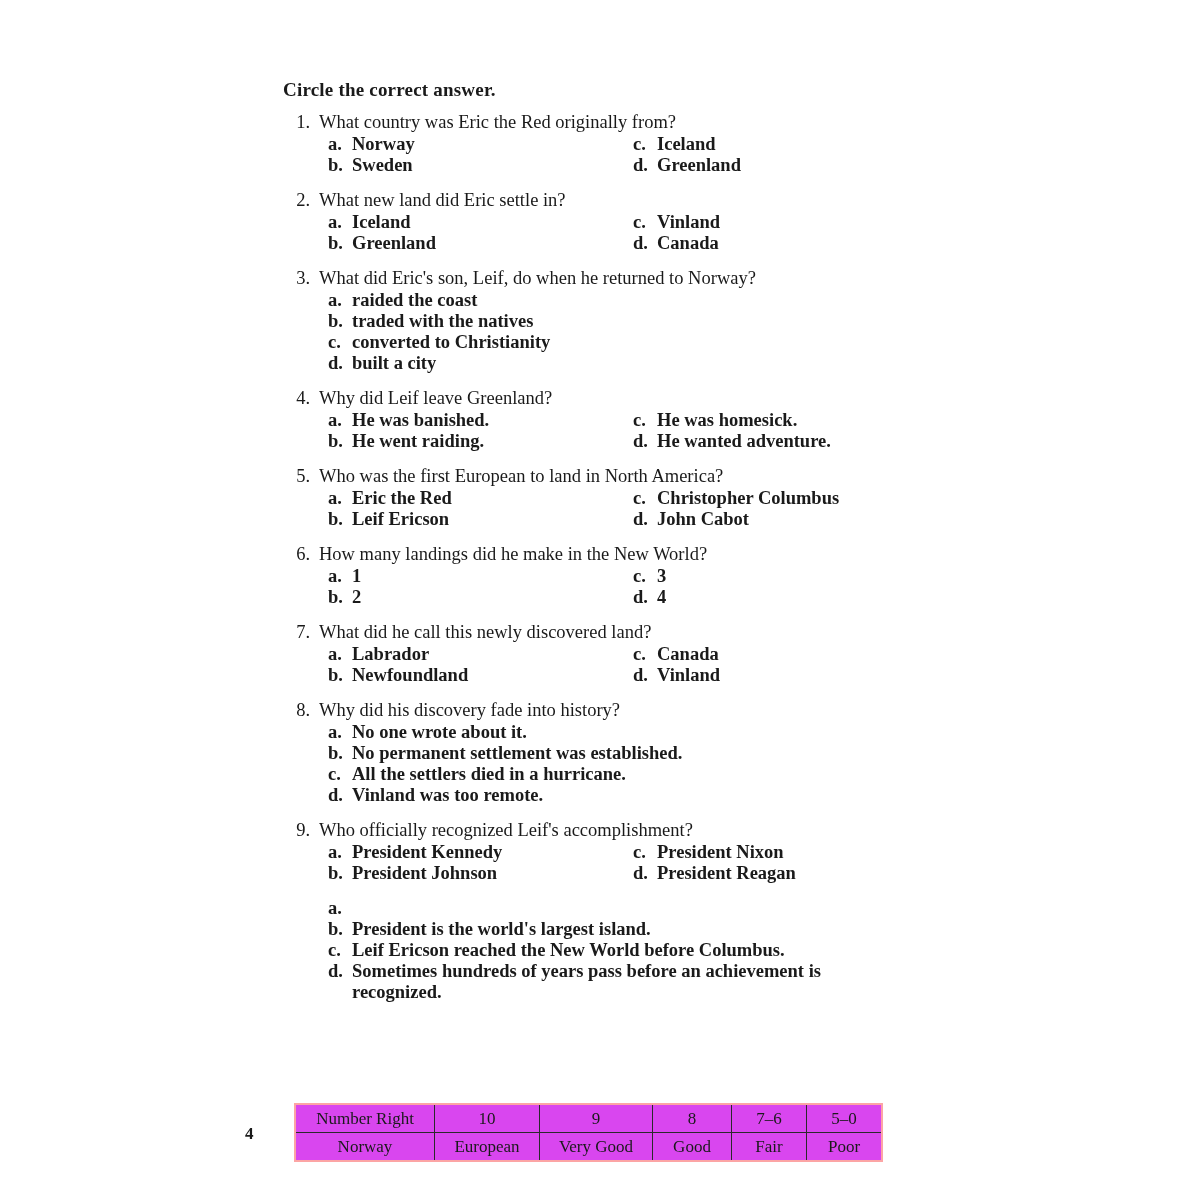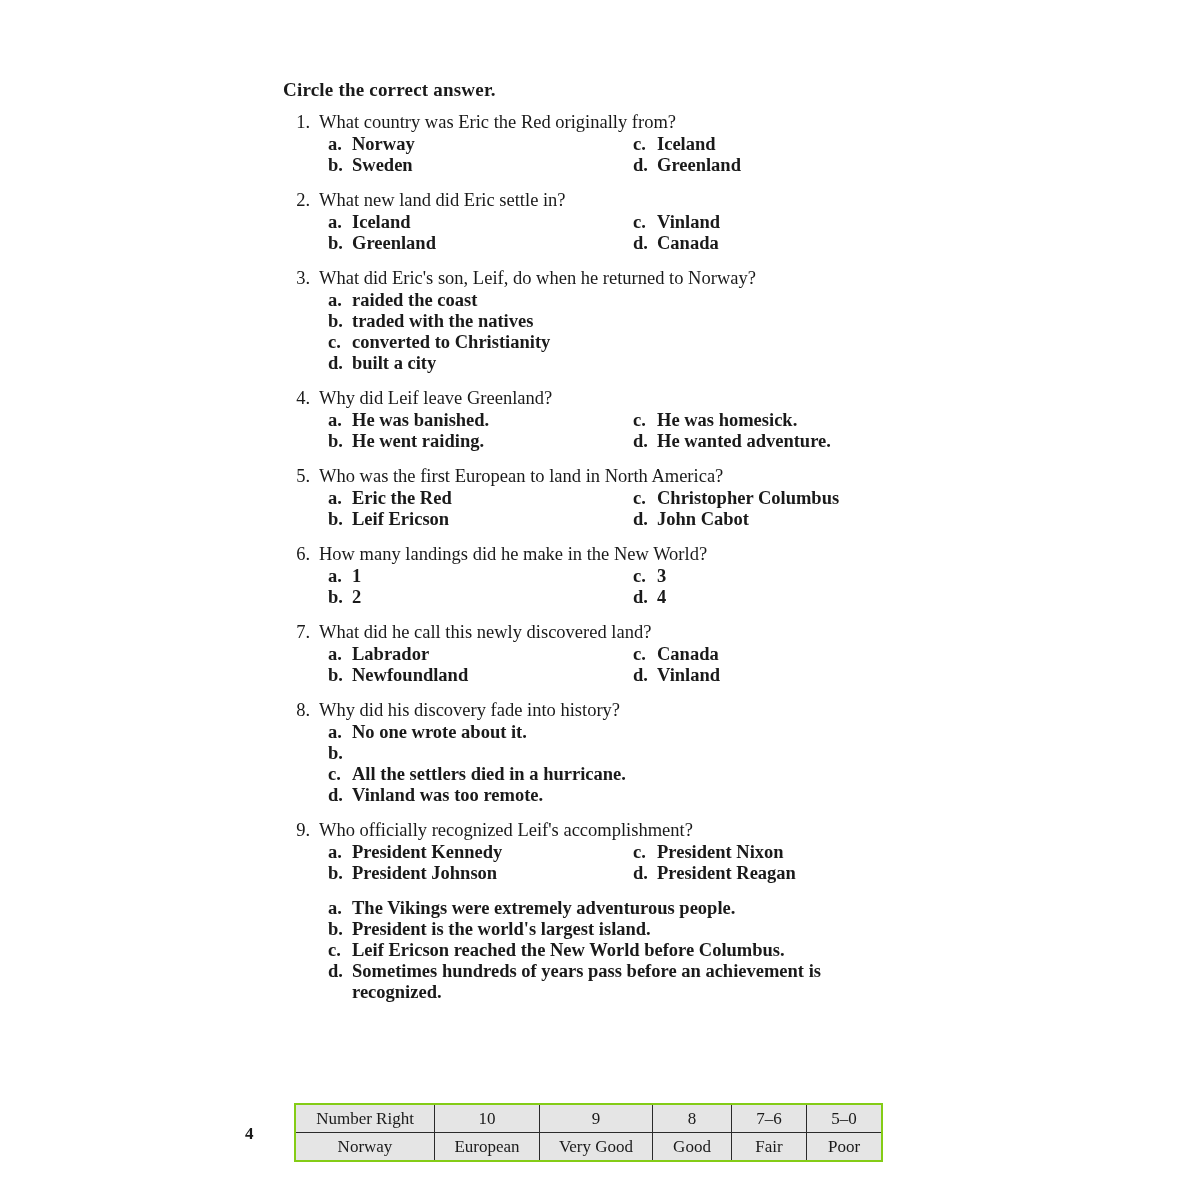--- a/index.html
+++ b/index.html
@@ -123,23 +123,23 @@
   }
 
   .score-table-wrap {
     position: absolute;
     left: 294px;
     top: 1103px;
   }
 
   table.score-table {
     border-collapse: collapse;
-    border: 2px solid #84cc16;
+    border: 2px solid #fca5a5;
     font-size: 17px;
-    background: #e5e5e5;
+    background: #d946ef;
   }
 
   table.score-table td {
     border: 1px solid #2a2a2a;
     text-align: center;
     height: 27px;
     padding: 0 6px;
     white-space: nowrap;
     font-family: "Liberation Serif", "DejaVu Serif", serif;
   }
@@ -334,20 +334,21 @@
           <span class="q-num">8.</span>
           <span class="q-text">Why did his discovery fade into history?</span>
         </div>
         <div class="answers one-col">
           <div class="opt">
             <span class="opt-letter">a.</span>
             <span class="opt-text">No one wrote about it.</span>
           </div>
           <div class="opt">
             <span class="opt-letter">b.</span>
+            <span class="opt-text">No permanent settlement was established.</span>
           </div>
           <div class="opt">
             <span class="opt-letter">c.</span>
             <span class="opt-text">All the settlers died in a hurricane.</span>
           </div>
           <div class="opt">
             <span class="opt-letter">d.</span>
             <span class="opt-text">Vinland was too remote.</span>
           </div>
         </div>
@@ -373,21 +374,20 @@
           <div class="opt">
             <span class="opt-letter">d.</span>
             <span class="opt-text">President Reagan</span>
           </div>
         </div>
       </div>
       <div class="question-block">
         <div class="answers one-col">
           <div class="opt">
             <span class="opt-letter">a.</span>
-            <span class="opt-text">The Vikings were extremely adventurous people.</span>
           </div>
           <div class="opt">
             <span class="opt-letter">b.</span>
             <span class="opt-text">President is the world's largest island.</span>
           </div>
           <div class="opt">
             <span class="opt-letter">c.</span>
             <span class="opt-text">Leif Ericson reached the New World before Columbus.</span>
           </div>
           <div class="opt">

